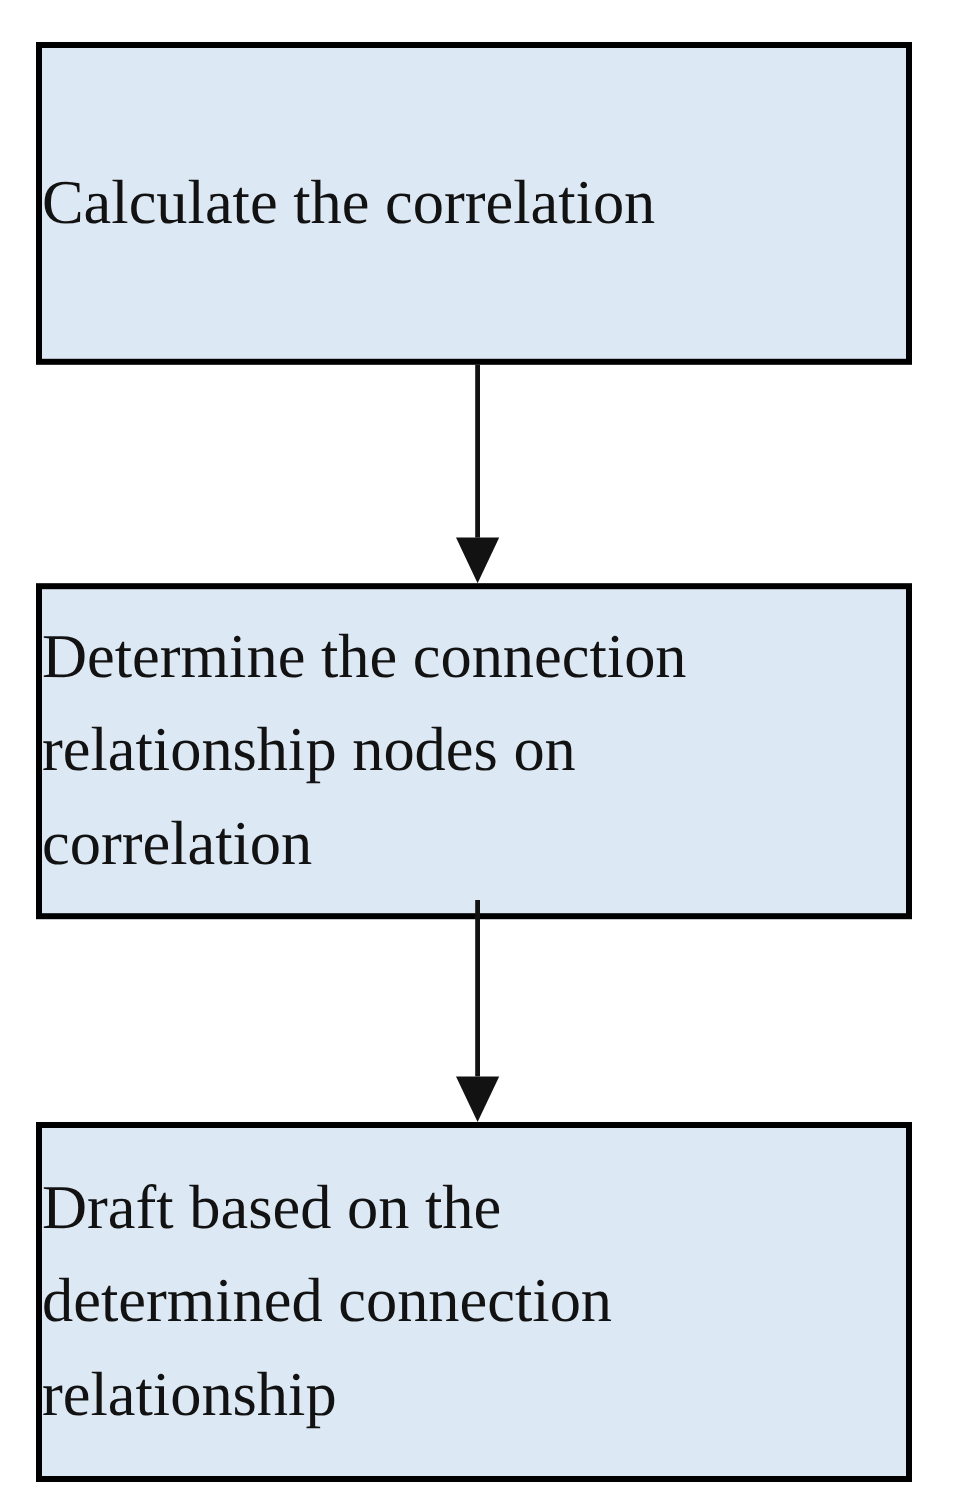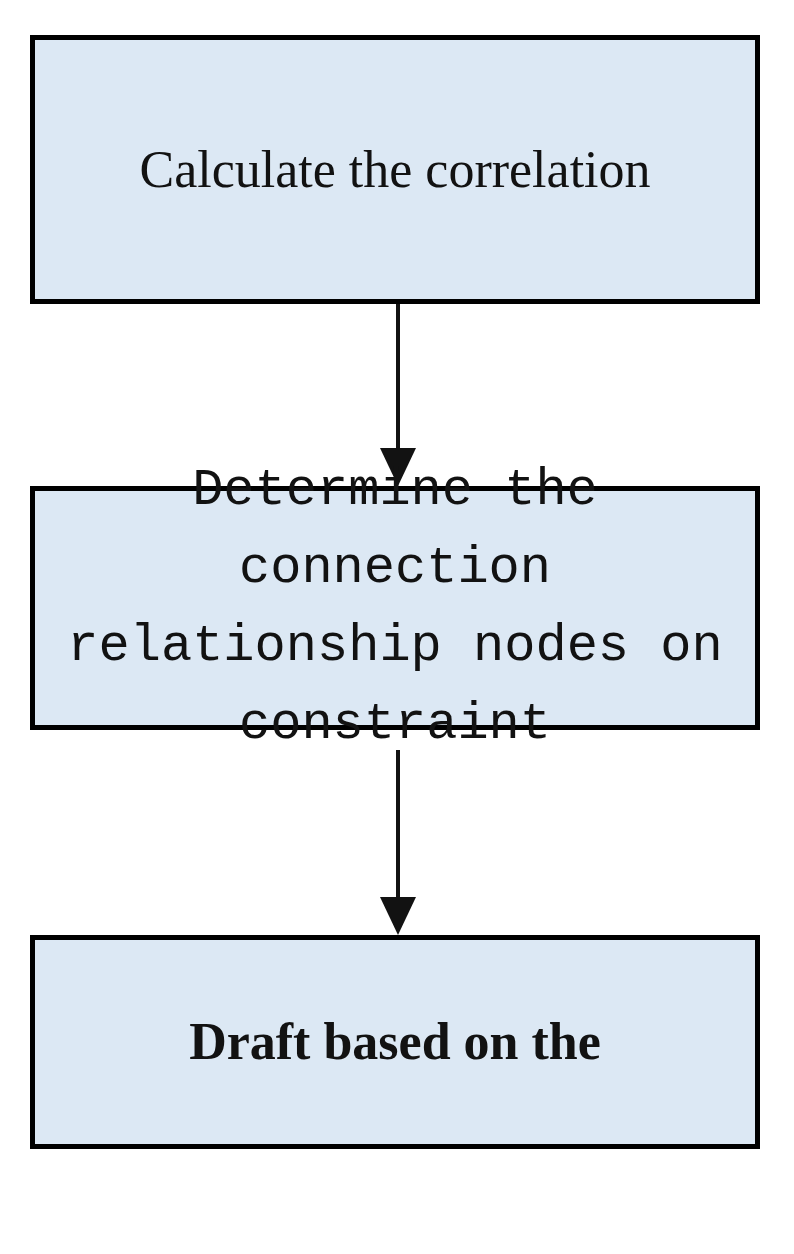--- a/index.html
+++ b/index.html
@@ -27,21 +27,20 @@
     border: 5px solid var(--box-border);
     display: flex;
     flex-direction: column;
     justify-content: center;
     align-items: center;
   }
   .box-text {
     color: var(--text);
     font-size: 52px;
     line-height: 78px;
-    text-align: center;
     width: 100%;
   }
   .arrow {
     position: absolute;
     width: 36px;
     display: flex;
     flex-direction: column;
     align-items: center;
   }
   .arrow .shaft {
@@ -66,32 +65,34 @@
     <div class="box-text">
       <div>Calculate the correlation</div>
     </div>
   </div>
 
   <div class="arrow" style="left:380px; top:304px; height:182px;">
     <div class="shaft"></div>
     <div class="head"></div>
   </div>
 
-  <div class="flow-box" style="top:486px; height:244px;font-family:Liberation Mono, monospace;">
+  <div class="flow-box" style="top:486px; height:280px;">
     <div class="box-text">
       <div>Determine the connection</div>
       <div>relationship nodes on</div>
-      <div>constraint</div>
+      <div>correlation</div>
     </div>
   </div>
 
   <div class="arrow" style="left:380px; top:750px; height:185px;">
     <div class="shaft"></div>
     <div class="head"></div>
   </div>
 
-  <div class="flow-box" style="top:935px; height:214px;font-weight:bold;">
+  <div class="flow-box" style="top:935px; height:300px;">
     <div class="box-text">
       <div>Draft based on the</div>
+      <div>determined connection</div>
+      <div>relationship</div>
     </div>
   </div>
 
 </div>
 
 </body></html>

